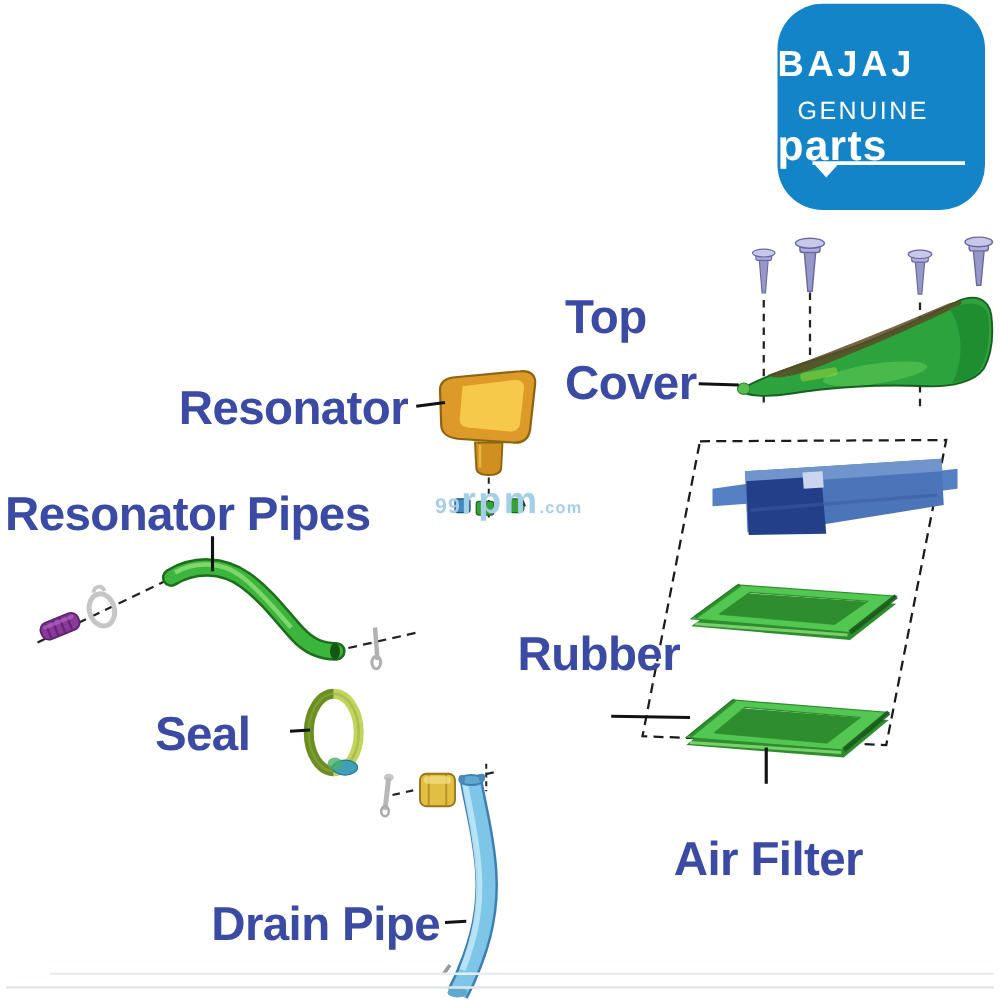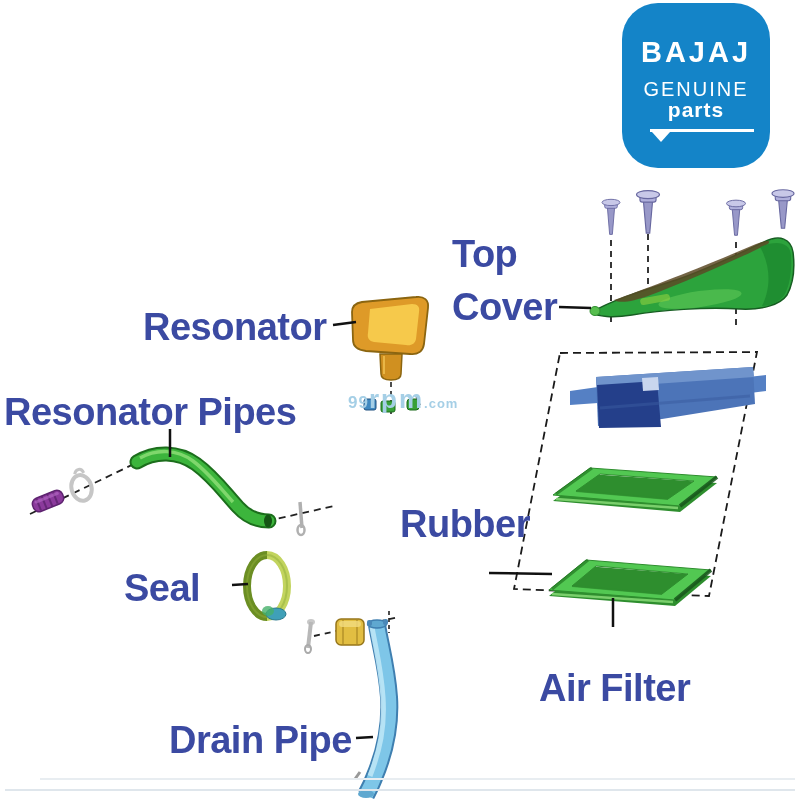--- a/index.html
+++ b/index.html
@@ -6,36 +6,36 @@
     --label:#3B4AA2; --logo-bg:#1484C8; --logo-text:#FFFFFF;
     --watermark:#A5CFE6; --background:#FFFFFF;
   }
   html,body{margin:0;padding:0;background:var(--background);}
   #stage{position:relative;width:800px;height:800px;overflow:hidden;
          font-family:"Liberation Sans",sans-serif;background:var(--background);}
   svg{position:absolute;left:0;top:0;}
   .lbl{position:absolute;color:var(--label);font-size:38px;font-weight:600;
        letter-spacing:-0.5px;line-height:53px;white-space:pre;}
   
-  .logo{position:absolute;left:622px;top:3px;width:148px;height:165px;
+  .logo{position:absolute;left:622px;top:3px;width:166px;height:165px;
         background:var(--logo-bg);border-radius:36px;color:var(--logo-text);
-        text-align:center;}
+        }
   .logo-brand{margin-top:33px;font-size:29px;font-weight:bold;letter-spacing:3px;}
-  .logo-genuine{margin-top:9px;font-size:20px;font-weight:500;letter-spacing:2px;}
-  .logo-parts{margin-top:-3px;font-size:21px;font-weight:bold;letter-spacing:1px;}
+  .logo-genuine{margin-top:9px;font-size:20px;font-weight:500;letter-spacing:2px;padding-left:16px;}
+  .logo-parts{margin-top:-3px;font-size:34px;font-weight:bold;letter-spacing:1px;}
   .logo-underline{position:absolute;left:28px;right:16px;top:126px;height:2.5px;
         background:var(--logo-text);}
   .logo-underline::after{content:"";position:absolute;left:2px;top:2.5px;width:0;height:0;
         border-left:9px solid transparent;border-right:9px solid transparent;
         border-top:10px solid var(--logo-text);}
   
   .watermark{position:absolute;left:348px;top:384px;color:var(--watermark);
         white-space:nowrap;letter-spacing:1px;}
   .wm-sm{font-size:17px;font-weight:bold;}
-  .wm-lg{font-size:26px;font-weight:bold;letter-spacing:2px;text-align:center;}
+  .wm-lg{font-size:30px;font-weight:bold;letter-spacing:2px;text-align:center;}
   .wm-xs{font-size:13px;font-weight:bold;}
   
   .rule{position:absolute;height:1.5px;}
   .rule1{left:40px;right:5px;top:778px;background:#E8EDF1;}
   .rule2{left:5px;right:5px;top:789px;background:#DFE6EC;}
 </style>
 </head>
 <body>
 
 <div id="stage">
@@ -201,21 +201,21 @@
   </svg>
 
   <div class="lbl" style="left:143px;top:301px;">Resonator</div>
 
   <div class="lbl" style="left:452px;top:228px;"><span>Top</span><br><span>Cover</span></div>
 
   <div class="lbl" style="left:4px;top:386px;">Resonator Pipes</div>
 
   <div class="lbl" style="left:124px;top:562px;">Seal</div>
 
-  <div class="lbl" style="left:400px;top:498px;"><span>Rubber</span><br></div>
+  <div class="lbl" style="left:414px;top:498px;"><span>Rubber</span><br></div>
 
   <div class="lbl" style="left:539px;top:626px;margin-top:36px;">Air Filter</div>
 
   <div class="lbl" style="left:169px;top:714px;text-align:right;">Drain Pipe</div>
 
   <div class="logo">
     <div class="logo-brand">BAJAJ</div>
     <div class="logo-genuine">GENUINE</div>
     <div class="logo-parts">parts</div>
     <div class="logo-underline"></div>

